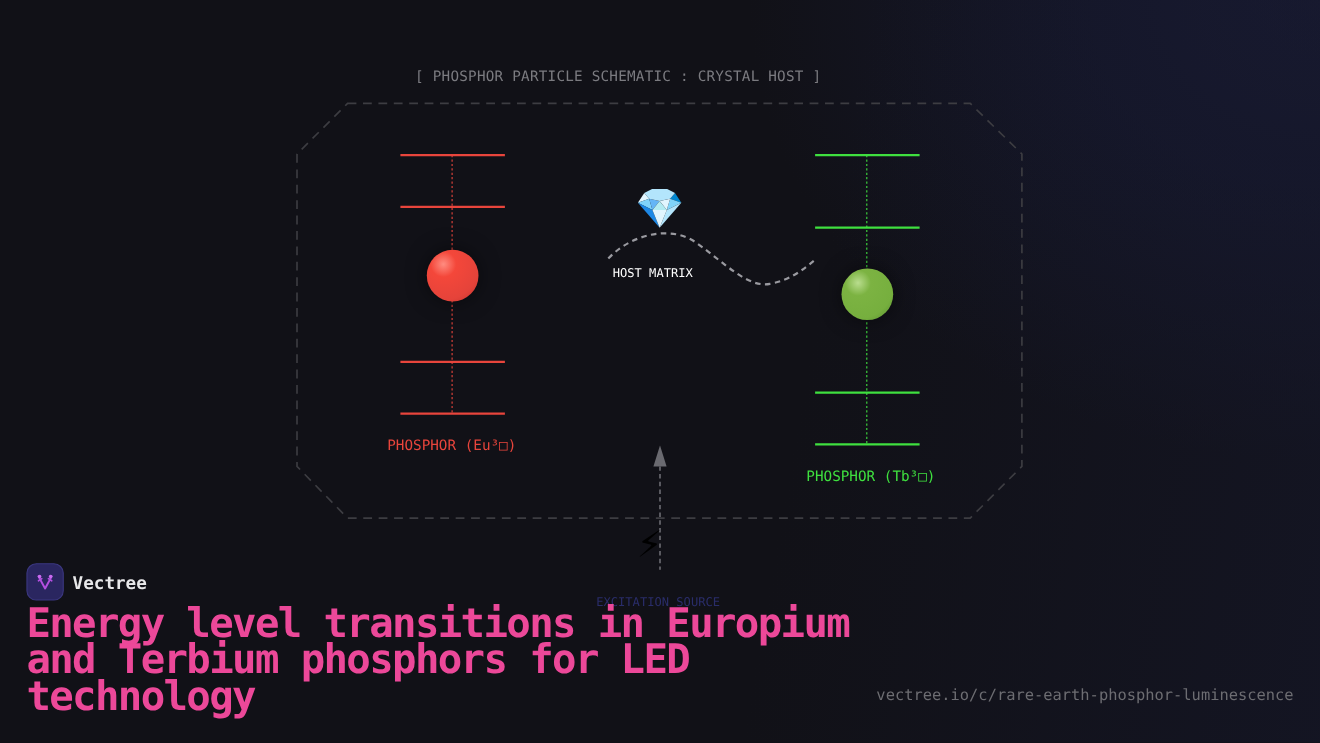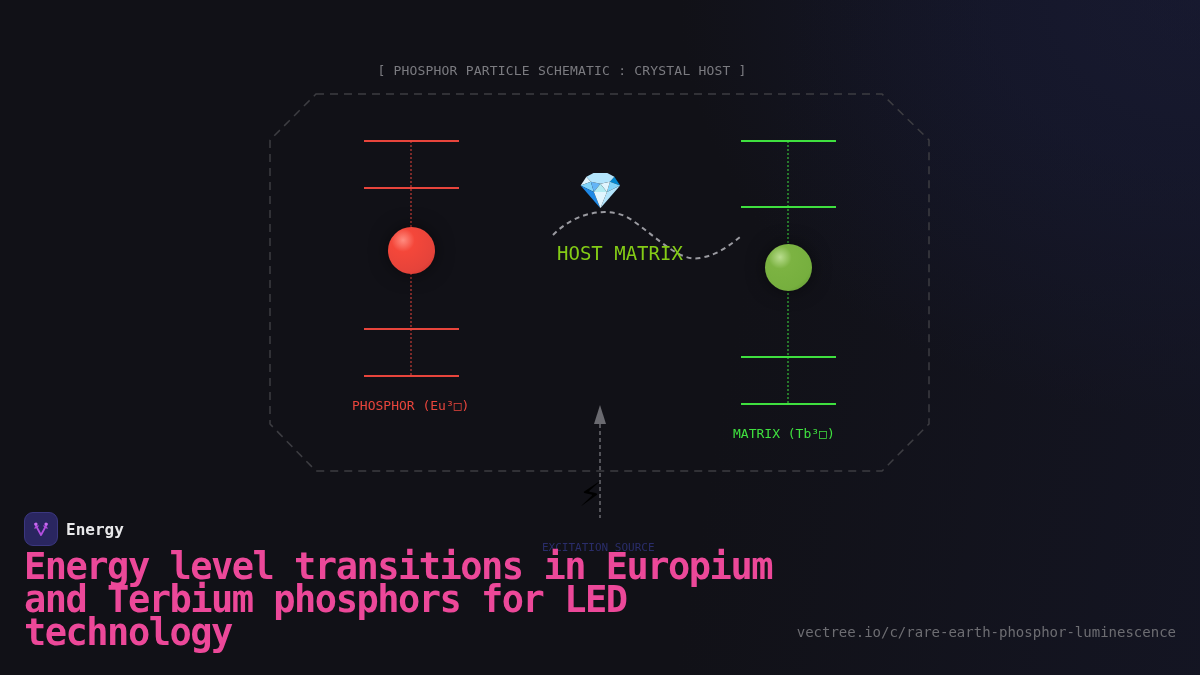--- a/index.html
+++ b/index.html
@@ -16,21 +16,21 @@
     .bg-glow2 {
       position: absolute; inset: 0;
       background: linear-gradient(100deg, rgba(17,17,23,0) 60%, rgba(22,24,44,0.55) 100%);
       pointer-events: none;
     }
     svg.diagram { position: absolute; left: 0; top: 0; }
     .label { position: absolute; white-space: nowrap; font-family: "DejaVu Sans Mono", monospace; }
     .schematic-title { left: 0; width: 1124px; text-align: center; top: 63px; font-size: 13px; color: #7b7b80; letter-spacing: 0.2px; }
     .eu-label { left: 352px; top: 398px; font-size: 13px; color: #e8453c; }
     .tb-label { left: 733px; top: 426px; font-size: 13px; color: #3fe03f; }
-    .host-label { left: 557px; top: 242px; font-size: 19px; color: #84cc16; }
+    .host-label { left: 557px; top: 242px; font-size: 11px; color: #ffffff; }
     .exc-label { left: 542px; top: 541px; font-size: 11px; color: #2a2d6a; text-align: center; }
     .emoji { position: absolute; line-height: 1; text-align: center; }
     .gem { left: 578px; top: 173px; font-size: 36px; }
     .bolt { left: 579px; top: 474px; font-size: 38px; }
     .ball { position: absolute; border-radius: 50%; }
     .ball-eu {
       left: 388px; top: 227px; width: 47px; height: 47px;
       background: radial-gradient(circle at 32% 28%, #ff8c80 0%, #f4473a 25%, #e5433a 70%, #c3312b 100%);
       box-shadow: 0 0 18px rgba(0,0,0,0.5);
     }
@@ -88,32 +88,32 @@
 
 <div class="label schematic-title">[ PHOSPHOR PARTICLE SCHEMATIC : CRYSTAL HOST ]</div>
 
 <div class="ball ball-eu"></div>
 <div class="ball ball-tb"></div>
 
 <div class="emoji gem">💎</div>
 <div class="label host-label">HOST MATRIX</div>
 
 <div class="label eu-label">PHOSPHOR (Eu³□)</div>
-<div class="label tb-label">MATRIX (Tb³□)</div>
+<div class="label tb-label">PHOSPHOR (Tb³□)</div>
 
 <div class="emoji bolt">⚡</div>
 <div class="label exc-label">EXCITATION SOURCE</div>
 
 <div class="brand">
   <div class="brand-logo">
     <svg width="20" height="20" viewBox="0 0 20 20">
       <path d="M4,5 L10,16 L16,5" fill="none" stroke="#b44fe0" stroke-width="1.8" stroke-linecap="round" stroke-linejoin="round"></path>
       <path d="M4,9 L7,7 M16,9 L13,7" fill="none" stroke="#b44fe0" stroke-width="1.5" stroke-linecap="round"></path>
       <circle cx="5" cy="5" r="1.6" fill="#c86cf0"></circle>
       <circle cx="15" cy="5" r="1.6" fill="#c86cf0"></circle>
     </svg>
   </div>
-  <span class="brand-name">Energy</span>
+  <span class="brand-name">Vectree</span>
 </div>
 
 <div class="headline">Energy level transitions in Europium and Terbium phosphors for LED technology</div>
 
 <div class="url">vectree.io/c/rare-earth-phosphor-luminescence</div>
 
 </body></html>

